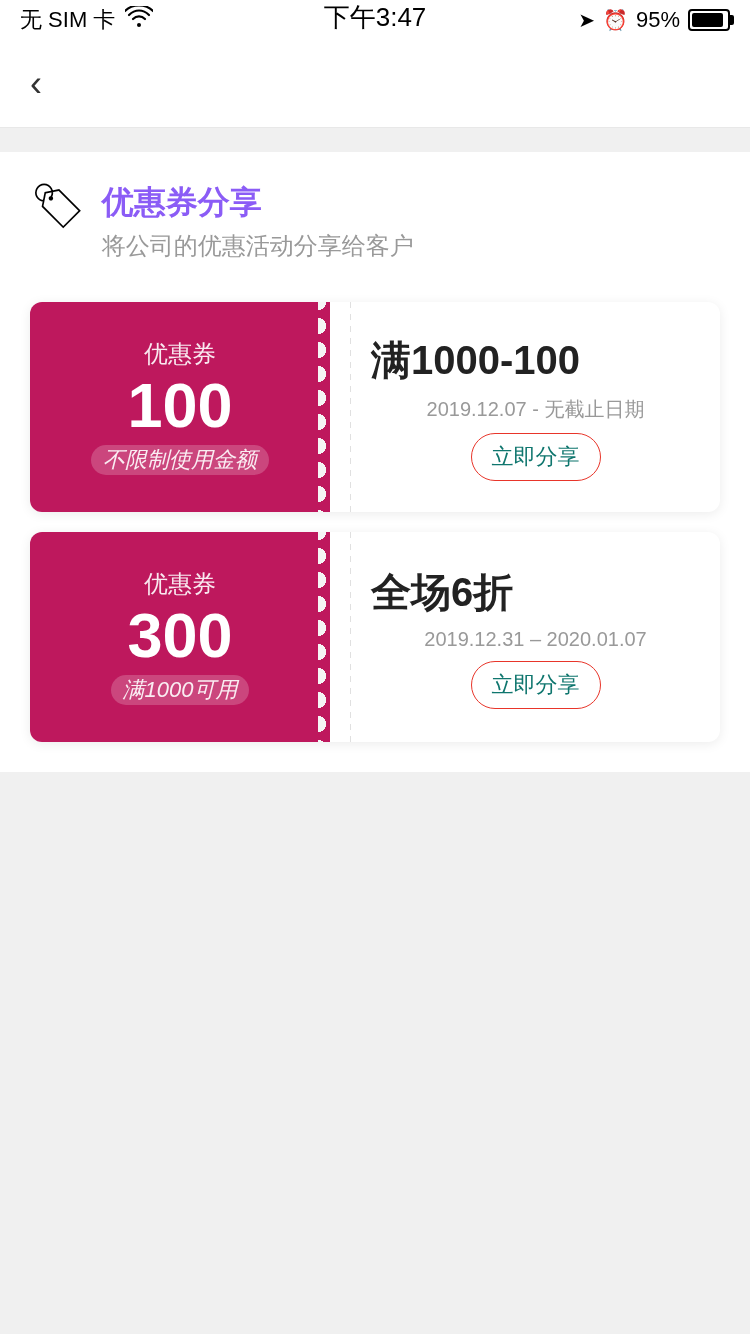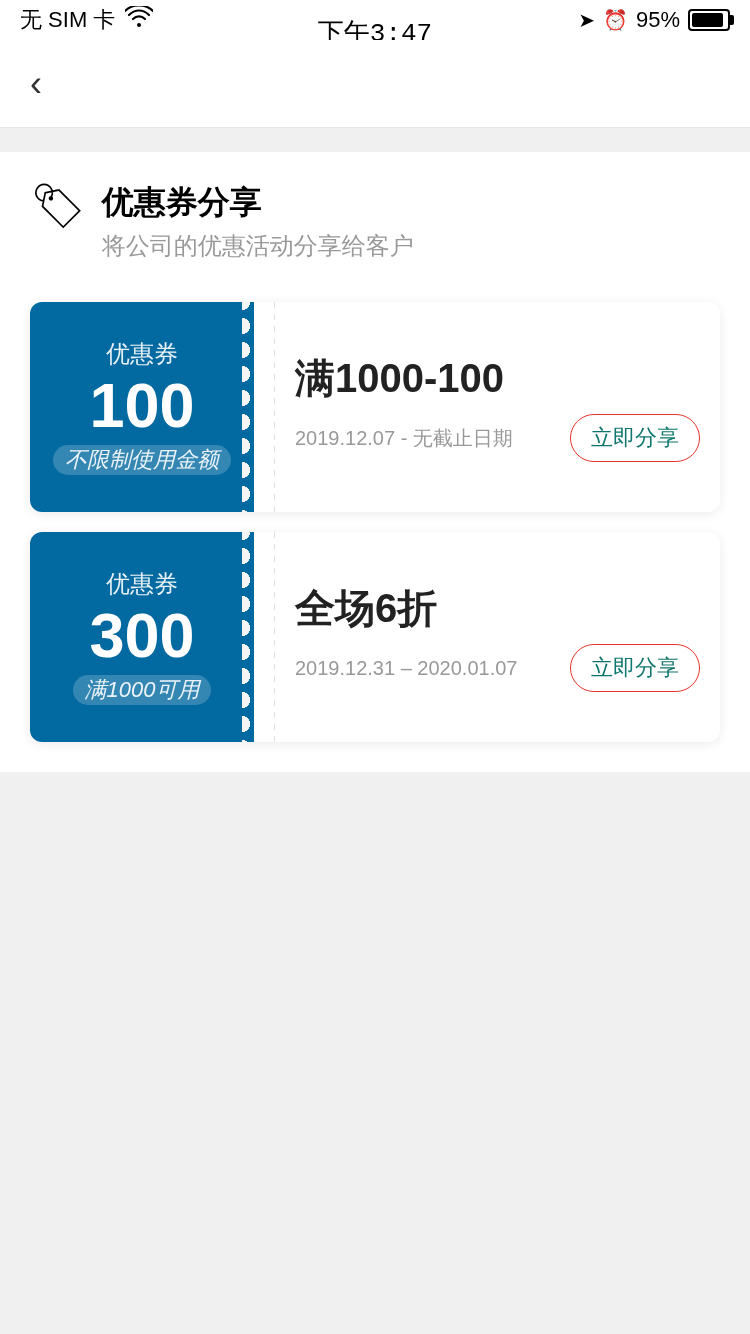--- a/index.html
+++ b/index.html
@@ -29,22 +29,21 @@
       align-items: center;
       gap: 10px;
       font-size: 22px;
     }
     .status-center {
       font-size: 26px;
       font-weight: 500;
       position: absolute;
       left: 50%;
       transform: translateX(-50%);
-      top: 15px;
-      font-family: Liberation Mono, monospace;
+      top: 0;
     }
     .status-right {
       display: flex;
       align-items: center;
       gap: 8px;
       font-size: 22px;
     }
     .battery-body {
       width: 42px;
       height: 22px;
@@ -115,21 +114,21 @@
     }
     .section-icon {
       font-size: 44px;
       line-height: 1;
       margin-top: 2px;
     }
     .section-text-block {}
     .section-title {
       font-size: 32px;
       font-weight: 600;
-      color: #000000;
+      color: #8b5cf6;
       line-height: 1.3;
     }
     .section-subtitle {
       font-size: 24px;
       color: #999;
       margin-top: 6px;
     }
 
     
     .coupons-container {
@@ -147,22 +146,22 @@
       background: #fff;
       border-radius: 12px;
       box-shadow: 0 2px 12px rgba(0,0,0,0.08);
       display: flex;
       overflow: visible;
       position: relative;
     }
 
     
     .coupon-left {
-      width: 224px;
-      background: #0369a1;
+      width: 300px;
+      background: #be185d;
       border-radius: 12px 0 0 12px;
       display: flex;
       flex-direction: column;
       align-items: center;
       justify-content: center;
       position: relative;
       flex-shrink: 0;
     }
 
     
@@ -220,20 +219,21 @@
     .coupon-name {
       font-size: 40px;
       font-weight: 700;
       color: #222;
     }
     .coupon-meta {
       display: flex;
       align-items: center;
       justify-content: space-between;
       gap: 10px;
+      flex-direction: column;
     }
     .coupon-date {
       font-size: 20px;
       color: #999;
     }
     .coupon-share-btn {
       border: 1.5px solid #e8352a;
       color: #0f766e;
       background: #fff;
       border-radius: 30px;

